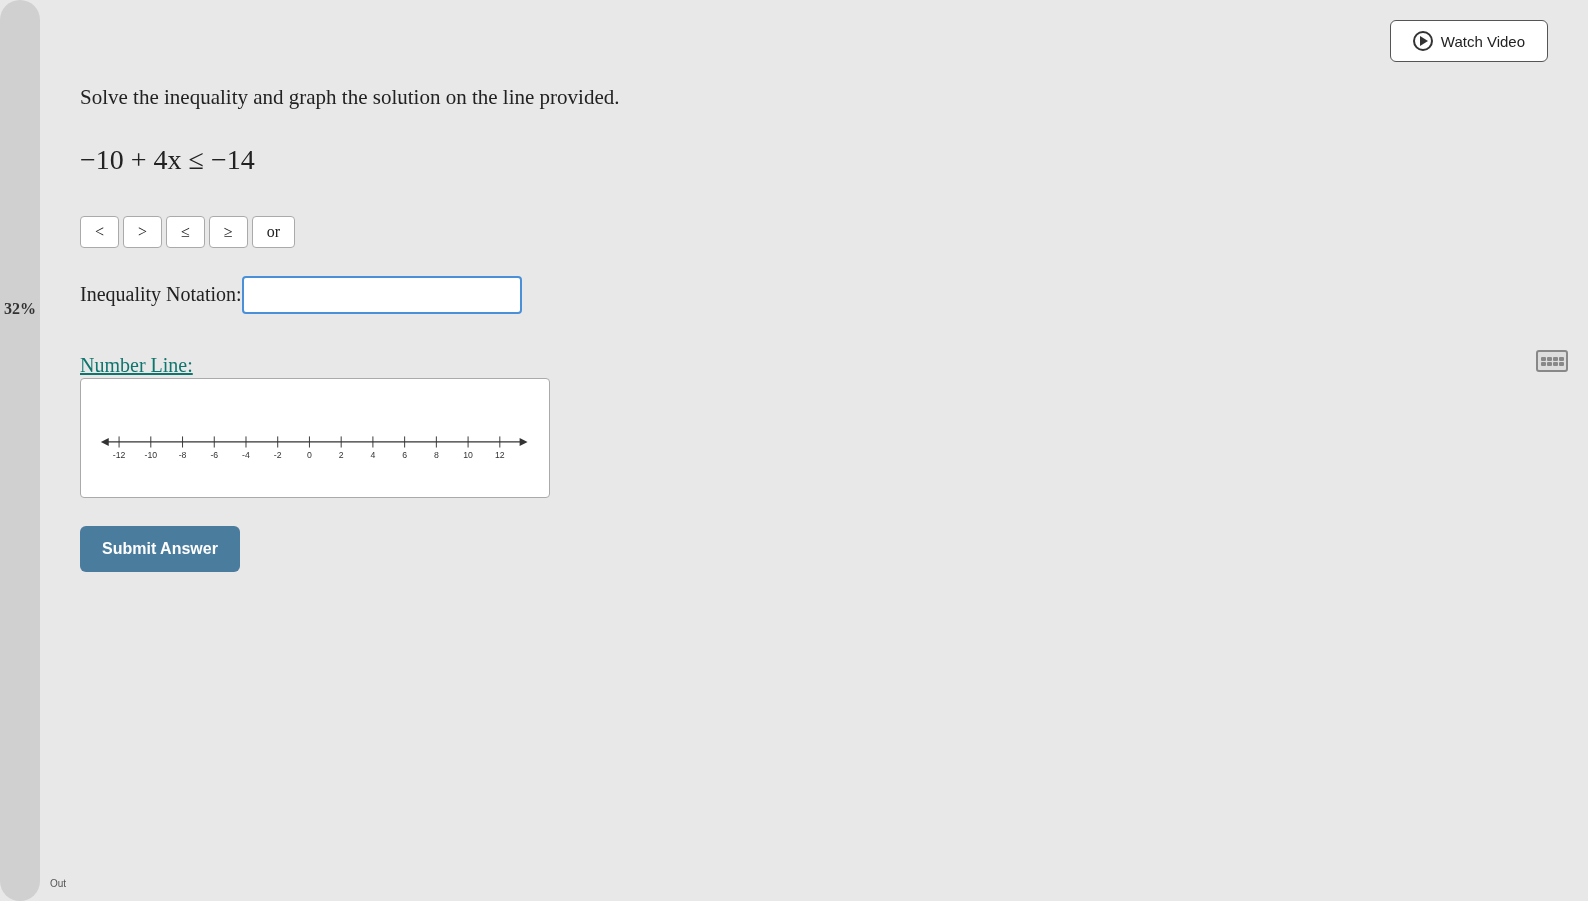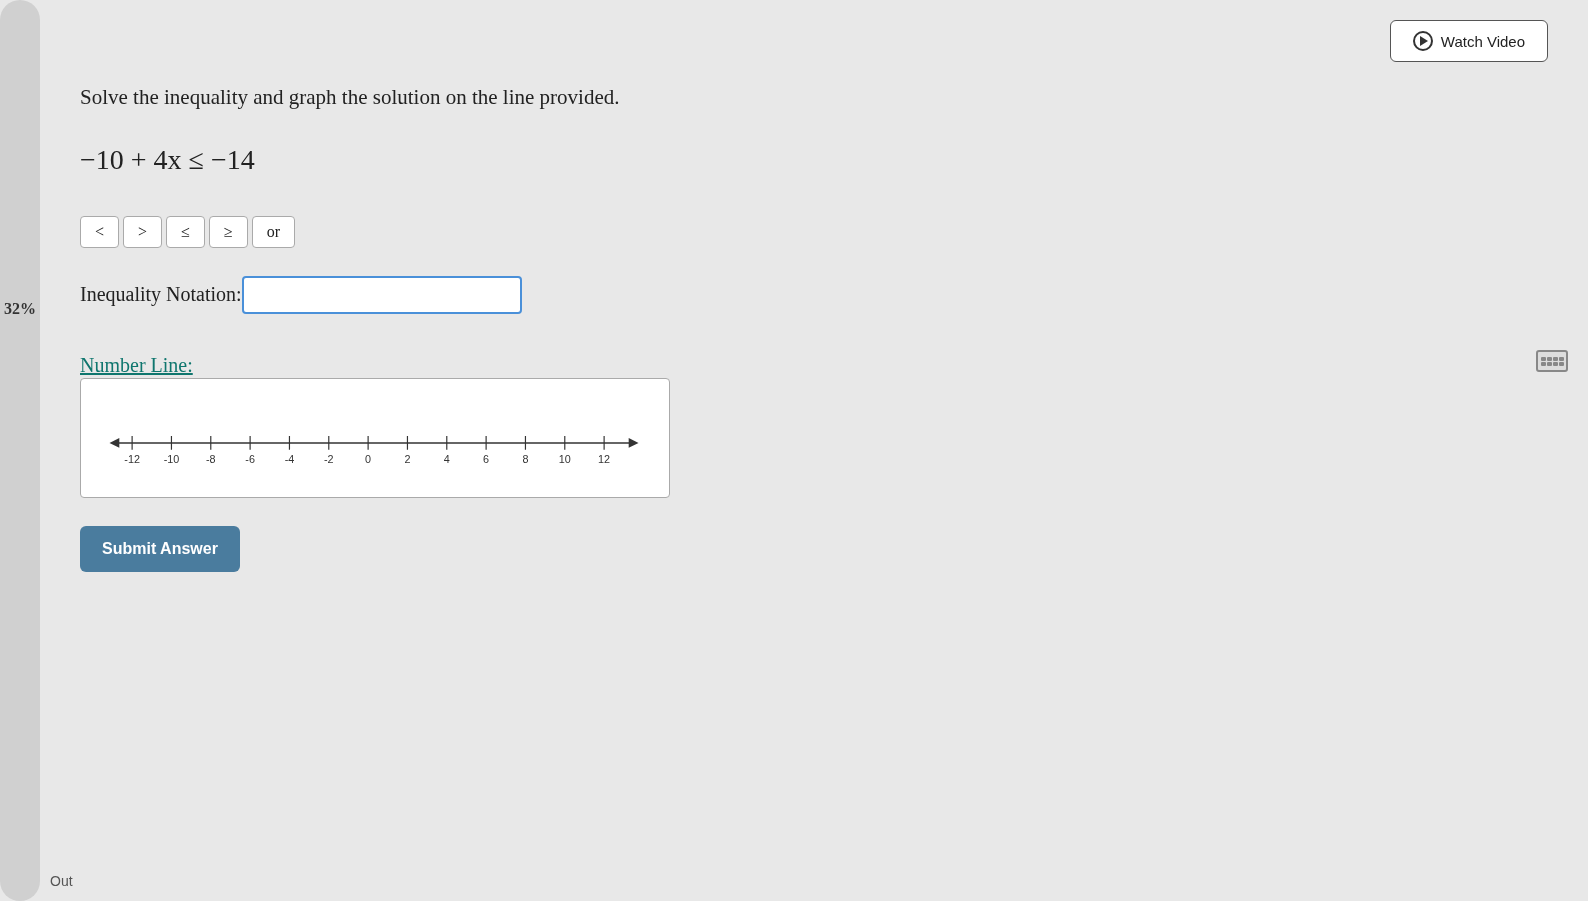--- a/index.html
+++ b/index.html
@@ -188,21 +188,21 @@
       color: #0f766e;
       font-family: Georgia, serif;
       margin-bottom: 1px;
       text-decoration: underline;
     }
 
     .number-line-container {
       border: 1.5px solid #aaa;
       border-radius: 4px;
       background: white;
-      width: 590px;
+      width: 470px;
       height: 120px;
       position: relative;
       margin-bottom: 28px;
       overflow: hidden;
     }
 
     .number-line-svg {
       width: 100%;
       height: 100%;
     }
@@ -216,21 +216,21 @@
       font-size: 16px;
       cursor: pointer;
       font-family: Arial, sans-serif;
       font-weight: bold;
     }
 
     .bottom-left-label {
       position: absolute;
       bottom: 12px;
       left: 10px;
-      font-size: 14px;
+      font-size: 10px;
       color: #555;
       font-family: Arial, sans-serif;
     }
 
     .keyboard-icon {
       position: absolute;
       right: 20px;
       top: 350px;
       width: 32px;
       height: 22px;

